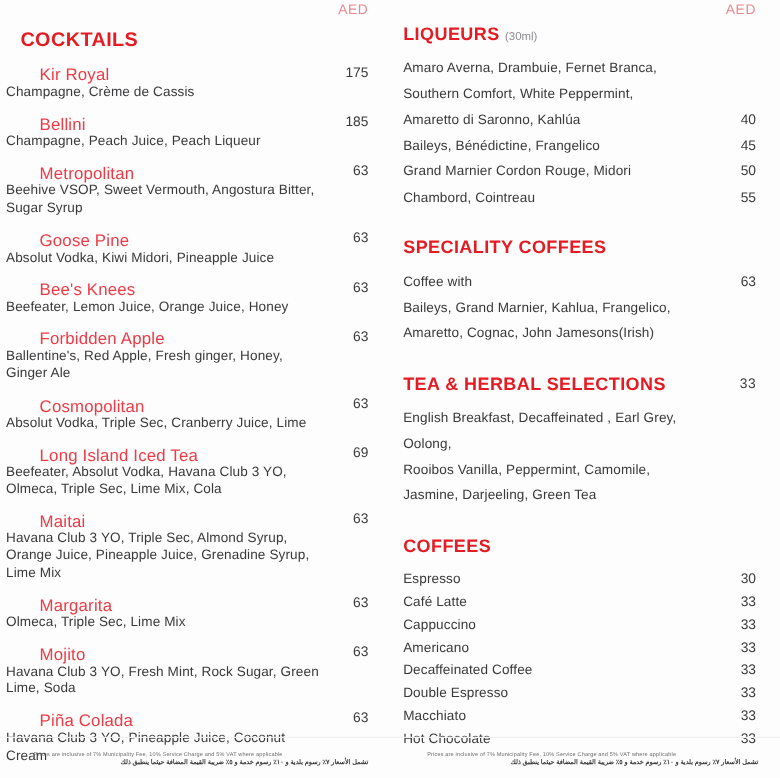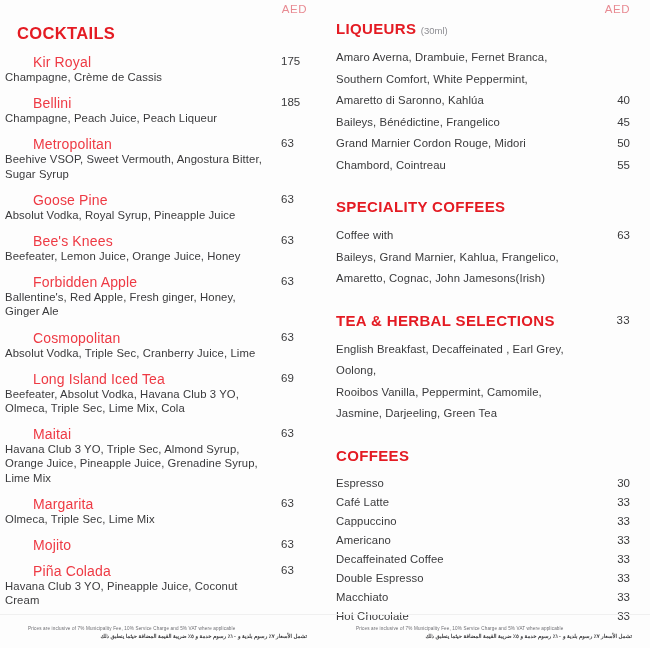--- a/index.html
+++ b/index.html
@@ -46,21 +46,21 @@
   .item-name {
     color: #ee3a44; font-weight: normal; font-size: 14px;
     letter-spacing: .15px; line-height: 14px; padding-right: 40px; padding-left: 28px;
   }
   .item-desc {
     color: #3a3a3c; font-size: 11.3px; line-height: 14.2px;
     letter-spacing: .1px; padding-right: 40px; margin-top: 1px;
   }
   .item-price {
     position: absolute; right: 0; top: 0;
-    color: #3a3a3c; font-size: 11.5px; min-width: 26px;
+    color: #3a3a3c; font-size: 11.5px; text-align: right; min-width: 26px;
   }
 
   
   .rrow { position: relative; line-height: 21.5px; min-height: 21.5px; }
   .rrow-text {
     color: #3a3a3c; font-size: 11.3px; letter-spacing: .1px; padding-right: 44px;
   }
   .rrow-price {
     position: absolute; right: 0; top: 0;
     color: #3a3a3c; font-size: 11.5px; text-align: right; min-width: 26px;
@@ -110,21 +110,21 @@
             <div class="item-desc">Champagne, Peach Juice, Peach Liqueur</div>
             <div class="item-price">185</div>
           </div>
           <div class="item">
             <div class="item-name">Metropolitan</div>
             <div class="item-desc">Beehive VSOP, Sweet Vermouth, Angostura Bitter, Sugar Syrup</div>
             <div class="item-price">63</div>
           </div>
           <div class="item">
             <div class="item-name">Goose Pine</div>
-            <div class="item-desc">Absolut Vodka, Royal Syrup, Pineapple Juice</div>
+            <div class="item-desc">Absolut Vodka, Kiwi Midori, Pineapple Juice</div>
             <div class="item-price">63</div>
           </div>
           <div class="item">
             <div class="item-name">Bee's Knees</div>
             <div class="item-desc">Beefeater, Lemon Juice, Orange Juice, Honey</div>
             <div class="item-price">63</div>
           </div>
           <div class="item">
             <div class="item-name">Forbidden Apple</div>
             <div class="item-desc">Ballentine's, Red Apple, Fresh ginger, Honey, Ginger Ale</div>
@@ -145,20 +145,21 @@
             <div class="item-desc">Havana Club 3 YO, Triple Sec, Almond Syrup, Orange Juice, Pineapple Juice, Grenadine Syrup, Lime Mix</div>
             <div class="item-price">63</div>
           </div>
           <div class="item">
             <div class="item-name">Margarita</div>
             <div class="item-desc">Olmeca, Triple Sec, Lime Mix</div>
             <div class="item-price">63</div>
           </div>
           <div class="item">
             <div class="item-name">Mojito</div>
+            <div class="item-desc">Havana Club 3 YO, Fresh Mint, Rock Sugar, Green Lime, Soda</div>
             <div class="item-price">63</div>
           </div>
           <div class="item">
             <div class="item-name">Piña Colada</div>
             <div class="item-desc">Havana Club 3 YO, Pineapple Juice, Coconut Cream</div>
             <div class="item-price">63</div>
           </div>
         </div>
     </div>
 

